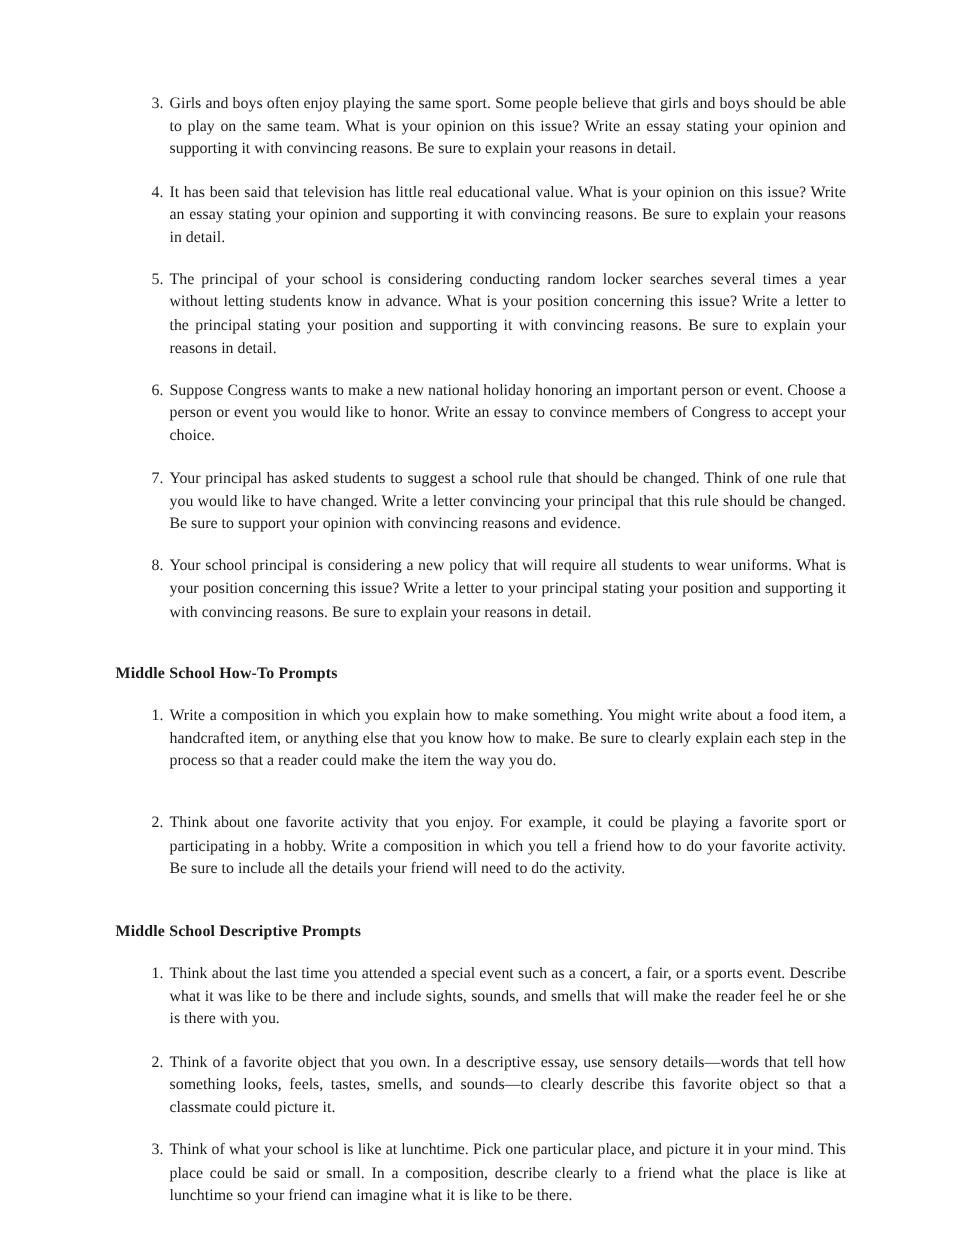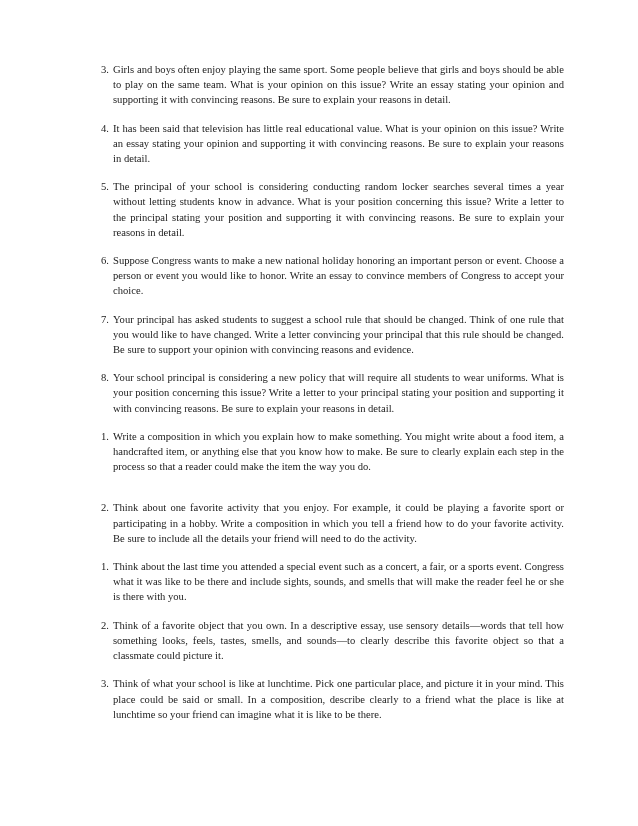--- a/index.html
+++ b/index.html
@@ -110,35 +110,37 @@
       <li class="prompt-item">
         <span class="prompt-num">7.</span>
         <span class="prompt-text">Your principal has asked students to suggest a school rule that should be changed. Think of one rule that you would like to have changed. Write a letter convincing your principal that this rule should be changed. Be sure to support your opinion with convincing reasons and evidence.</span>
       </li>
       <li class="prompt-item">
         <span class="prompt-num">8.</span>
         <span class="prompt-text">Your school principal is considering a new policy that will require all students to wear uniforms. What is your position concerning this issue? Write a letter to your principal stating your position and supporting it with convincing reasons. Be sure to explain your reasons in detail.</span>
       </li>
     </ol>
 
+    <h2 class="section-heading heading-howto">Middle School How-To Prompts</h2>
     <ol class="prompt-list list-howto">
       <li class="prompt-item gap-wide">
         <span class="prompt-num">1.</span>
         <span class="prompt-text">Write a composition in which you explain how to make something. You might write about a food item, a handcrafted item, or anything else that you know how to make. Be sure to clearly explain each step in the process so that a reader could make the item the way you do.</span>
       </li>
       <li class="prompt-item">
         <span class="prompt-num">2.</span>
         <span class="prompt-text">Think about one favorite activity that you enjoy. For example, it could be playing a favorite sport or participating in a hobby. Write a composition in which you tell a friend how to do your favorite activity. Be sure to include all the details your friend will need to do the activity.</span>
       </li>
     </ol>
 
+    <h2 class="section-heading heading-descrip">Middle School Descriptive Prompts</h2>
     <ol class="prompt-list list-descrip">
       <li class="prompt-item">
         <span class="prompt-num">1.</span>
-        <span class="prompt-text">Think about the last time you attended a special event such as a concert, a fair, or a sports event. Congress what it was like to be there and include sights, sounds, and smells that will make the reader feel he or she is there with you.</span>
+        <span class="prompt-text">Think about the last time you attended a special event such as a concert, a fair, or a sports event. Describe what it was like to be there and include sights, sounds, and smells that will make the reader feel he or she is there with you.</span>
       </li>
       <li class="prompt-item">
         <span class="prompt-num">2.</span>
         <span class="prompt-text">Think of a favorite object that you own. In a descriptive essay, use sensory details—words that tell how something looks, feels, tastes, smells, and sounds—to clearly describe this favorite object so that a classmate could picture it.</span>
       </li>
       <li class="prompt-item">
         <span class="prompt-num">3.</span>
         <span class="prompt-text">Think of what your school is like at lunchtime. Pick one particular place, and picture it in your mind. This place could be said or small. In a composition, describe clearly to a friend what the place is like at lunchtime so your friend can imagine what it is like to be there.</span>
       </li>
     </ol>

